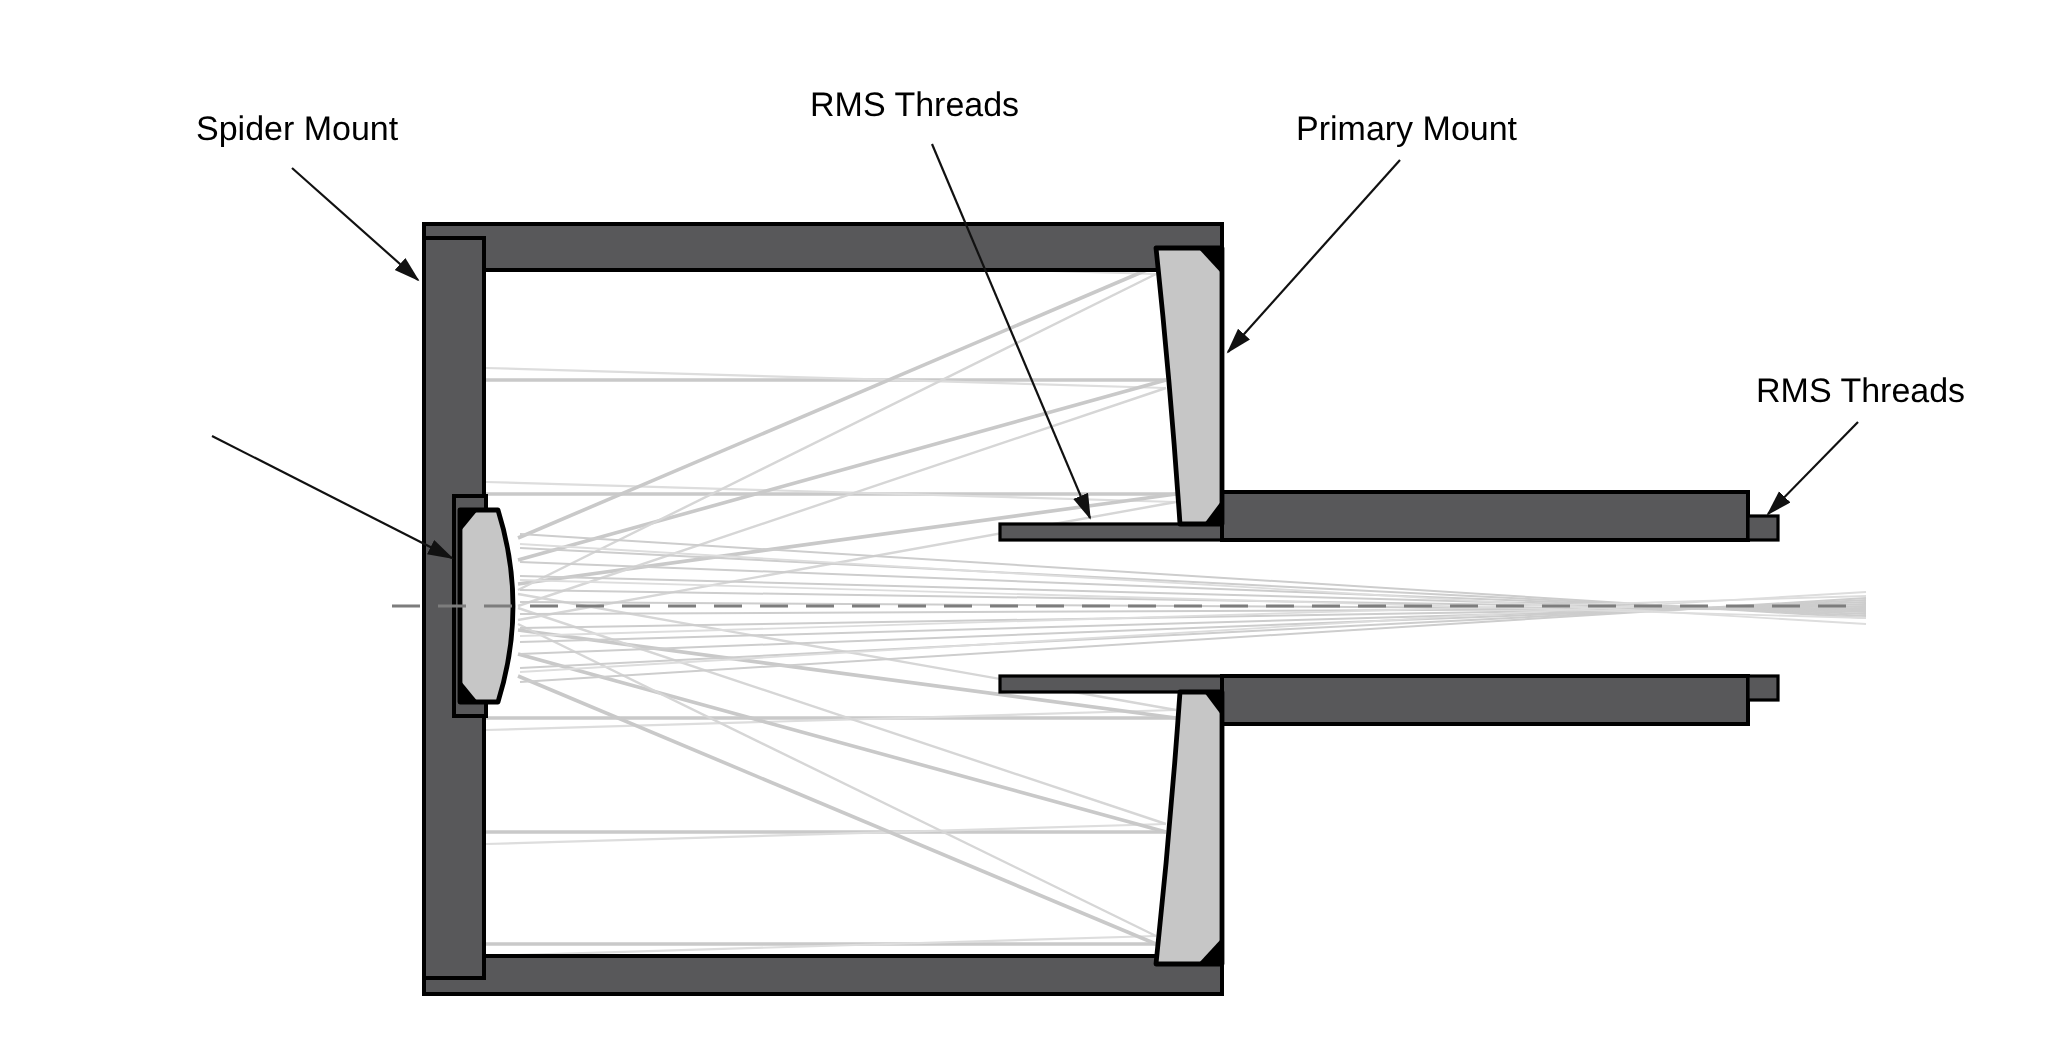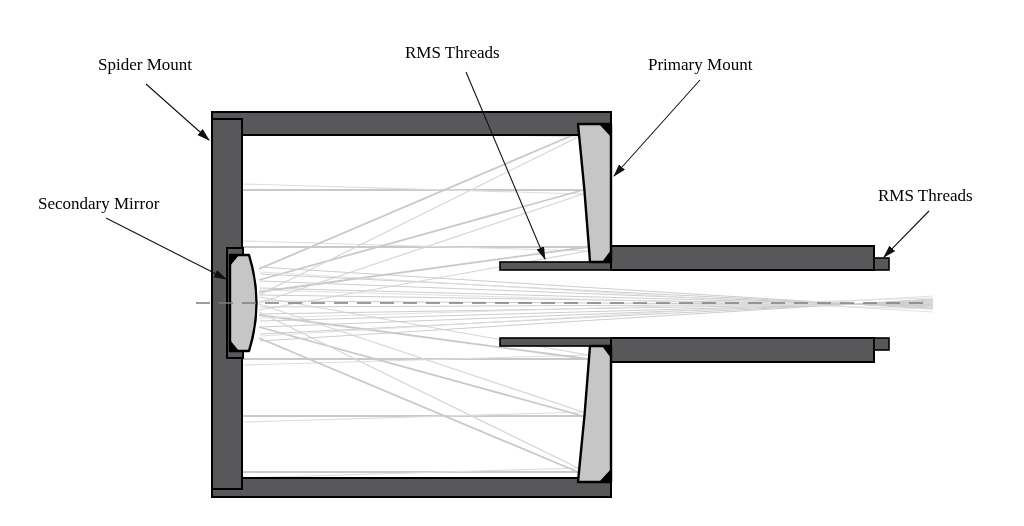--- a/index.html
+++ b/index.html
@@ -1,20 +1,20 @@
 <!DOCTYPE html>
 <html><head>
 <meta charset="utf-8">
 <style>
   html,body{margin:0;padding:0;background:#ffffff;}
   #stage{
     position:relative;
     width:1024px;height:526px;
     background:#ffffff;
-    font-family:Liberation Serif, serif;
+    font-family:Liberation Sans, sans-serif;
     overflow:hidden;
   }
   #diagram{position:absolute;left:0;top:0;}
   .diagram-label{
     position:absolute;
     font-size:17px;
     line-height:20px;
     color:#000000;
     white-space:nowrap;
   }
@@ -111,18 +111,17 @@
     <g id="leaders-layer" stroke="#111111" stroke-width="1.1" fill="none">
       <line marker-end="url(#arrowhead)" x1="146" y1="84" x2="209" y2="140"></line>
       <line marker-end="url(#arrowhead)" x1="106" y1="218" x2="226" y2="279"></line>
       <line marker-end="url(#arrowhead)" x1="466" y1="72" x2="545" y2="259"></line>
       <line marker-end="url(#arrowhead)" x1="700" y1="80" x2="614" y2="176"></line>
       <line marker-end="url(#arrowhead)" x1="929" y1="211" x2="884" y2="257"></line>
     </g>
   </svg>
 
   <div class="diagram-label" style="left: 98px; top: 55px;">Spider Mount</div>
-  <div class="diagram-label" style="left: 38px; top: 194px;">Secondary Mirror</div>
   <div class="diagram-label" style="left: 405px; top: 43px;">RMS Threads</div>
   <div class="diagram-label" style="left: 648px; top: 55px;">Primary Mount</div>
   <div class="diagram-label" style="left: 878px; top: 186px;">RMS Threads</div>
 
 </div>
 
 </body></html>

